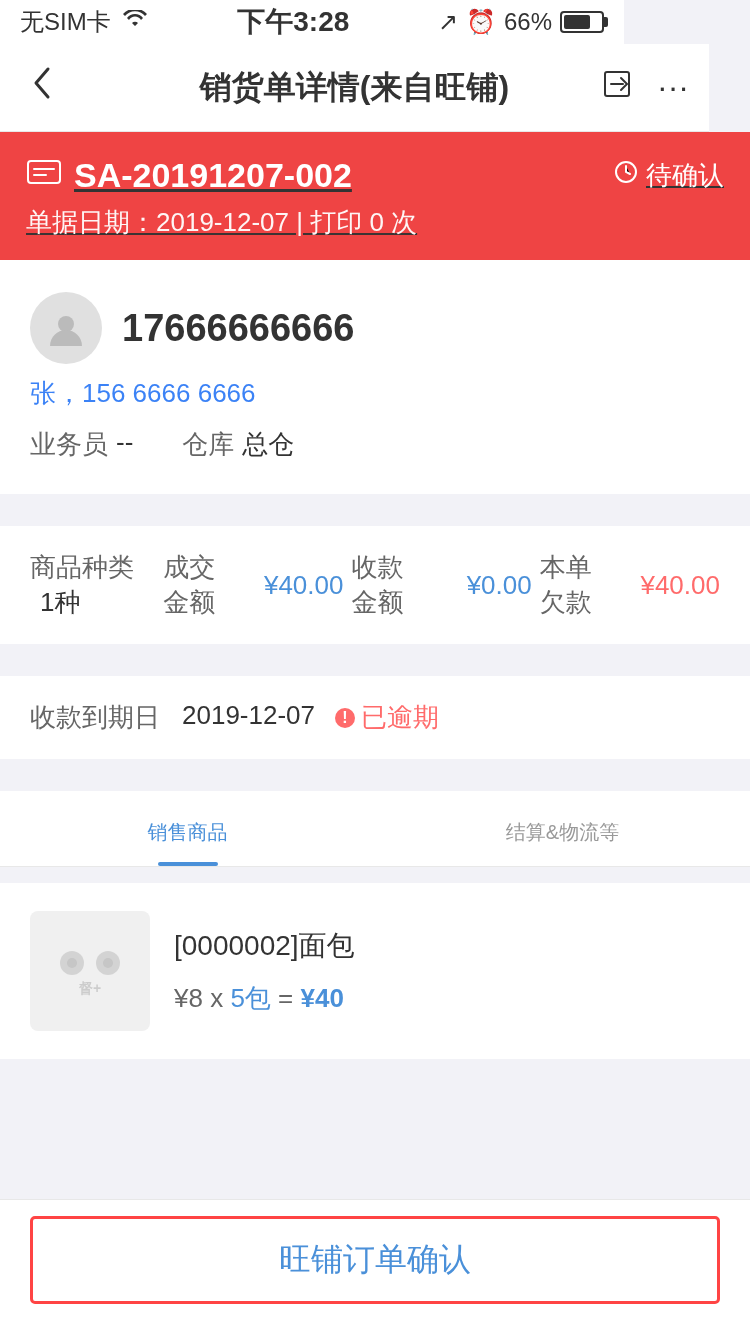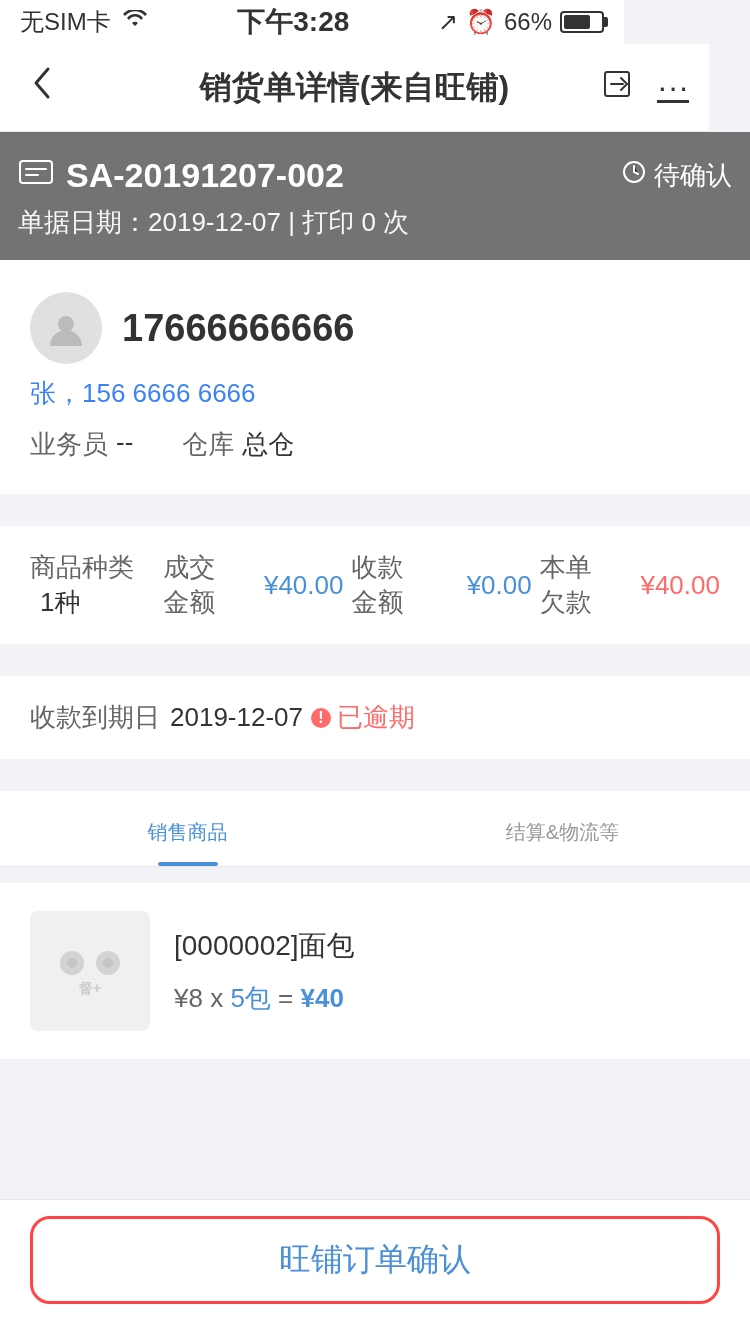--- a/index.html
+++ b/index.html
@@ -61,21 +61,20 @@
     
     .nav-bar {
       width: 709px;
       height: 88px;
       background: #fff;
       display: flex;
       align-items: center;
       padding: 0 20px;
       border-bottom: 1px solid #e8e8e8;
       position: relative;
-      text-decoration: underline;
     }
     .nav-back {
       font-size: 36px;
       color: #333;
       padding: 10px;
       cursor: pointer;
     }
     .nav-title {
       position: absolute;
       left: 50%;
@@ -92,22 +91,23 @@
       gap: 24px;
     }
     .nav-action-icon {
       font-size: 32px;
       color: #333;
       cursor: pointer;
     }
 
     
     .order-header {
-      background: #737373;
-      padding: 24px 18px 20px;
+      background: #ef4444;
+      padding: 24px 26px 20px;
+      text-decoration: underline;
     }
     .order-header-top {
       display: flex;
       align-items: center;
       justify-content: space-between;
       margin-bottom: 10px;
     }
     .order-id {
       display: flex;
       align-items: center;
@@ -201,21 +201,22 @@
     .summary-row-label { color: #666; }
     .summary-row-value { color: #4A90D9; font-weight: 500; min-width: 100px; text-align: right; }
     .summary-row-value.red { color: #FF6B6B; }
 
     
     .due-section {
       background: #fff;
       padding: 24px 30px;
       margin-bottom: 16px;
       display: flex;
-      align-items: center;
+      align-items: flex-start;
+      gap: 12px;
       font-size: 26px;
       color: #666;
     }
     .overdue-badge {
       display: flex;
       align-items: center;
       gap: 6px;
       color: #FF6B6B;
       font-size: 26px;
       margin-left: 8px;
@@ -321,21 +322,21 @@
       border-top: 1px solid #e8e8e8;
     }
     .confirm-btn {
       width: 100%;
       height: 88px;
       border: 3px solid #FF4444;
       background: #fff;
       color: #4A90D9;
       font-size: 32px;
       font-weight: 500;
-      border-radius: 20px;
+      border-radius: 5px;
       cursor: pointer;
       display: flex;
       align-items: center;
       justify-content: center;
     }
 
     .divider {
       height: 16px;
       background: #f2f2f7;
     }

